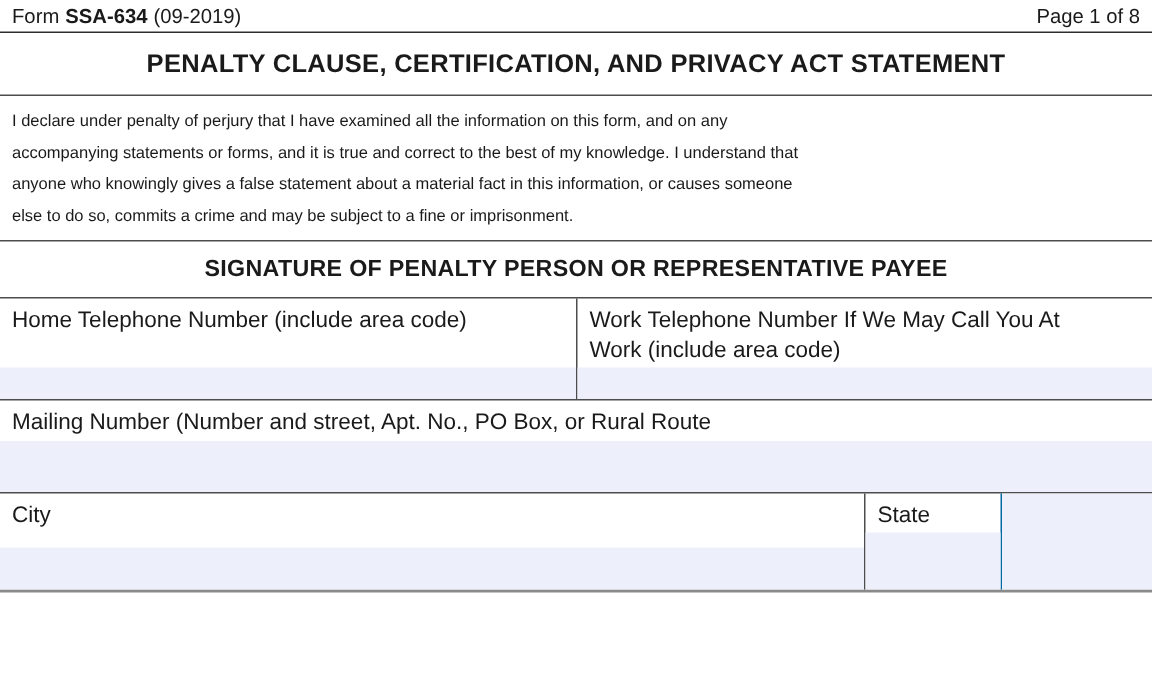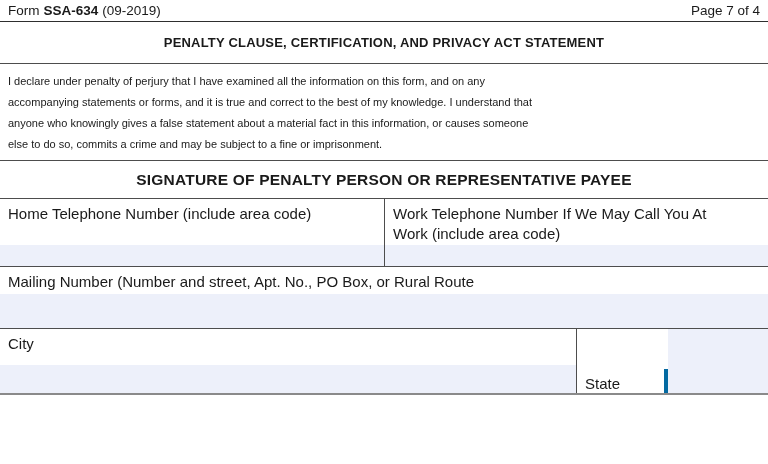--- a/index.html
+++ b/index.html
@@ -29,21 +29,21 @@
   .form-id .rev { margin-left: 4px; }
 
   
   .title-bar {
     height: 42px;
     border-bottom: 1px solid #4d4d4d;
     display: flex;
     align-items: center;
     justify-content: center;
     font-weight: bold;
-    font-size: 13px;
+    font-size: 17px;
     letter-spacing: 0.2px;
   }
 
   
   .statement {
     height: 97px;
     border-bottom: 1px solid #4d4d4d;
     padding: 7px 8px 0 8px;
     font-size: 11px;
     line-height: 21px;
@@ -84,35 +84,35 @@
   .work-cell { width: 383px; }
   .row-phone .label { flex: 1; }
   .row-phone .field { height: 21px; }
 
   .row-address { height: 62px; border-bottom: 1px solid #4d4d4d; }
   .row-address .label { height: 27px; }
   .row-address .field { height: 34px; width: 100%; }
 
   .row-city { height: 66px; border-bottom: 2px solid #8a8a8a; }
   .city-cell  { width: 577px; border-right: 1px solid #4d4d4d; gap: 10px; }
-  .state-cell { width: 91px;  border-right: 4px solid #0369a1; margin-top: 40px; }
+  .state-cell { width: 91px;  border-right: 1px solid #0369a1; }
   .zip-cell   { width: 100px; }
   .row-city .label { height: 26px; }
   .row-city .field { flex: 1; }
 </style>
 </head>
 <body>
 
 <div class="form-page">
 
   <div class="page-header">
     <div class="form-id">
       <span class="prefix">Form</span><span class="bold">SSA-634</span><span class="rev">(09-2019)</span>
     </div>
-    <div>Page 7 of 4</div>
+    <div>Page 1 of 8</div>
   </div>
 
   <div class="title-bar">PENALTY CLAUSE, CERTIFICATION, AND PRIVACY ACT STATEMENT</div>
 
   <div class="statement">I declare under penalty of perjury that I have examined all the information on this form, and on any
 accompanying statements or forms, and it is true and correct to the best of my knowledge. I understand that
 anyone who knowingly gives a false statement about a material fact in this information, or causes someone
 else to do so, commits a crime and may be subject to a fine or imprisonment.</div>
 
   <div class="section-bar">SIGNATURE OF PENALTY PERSON OR REPRESENTATIVE PAYEE</div>

